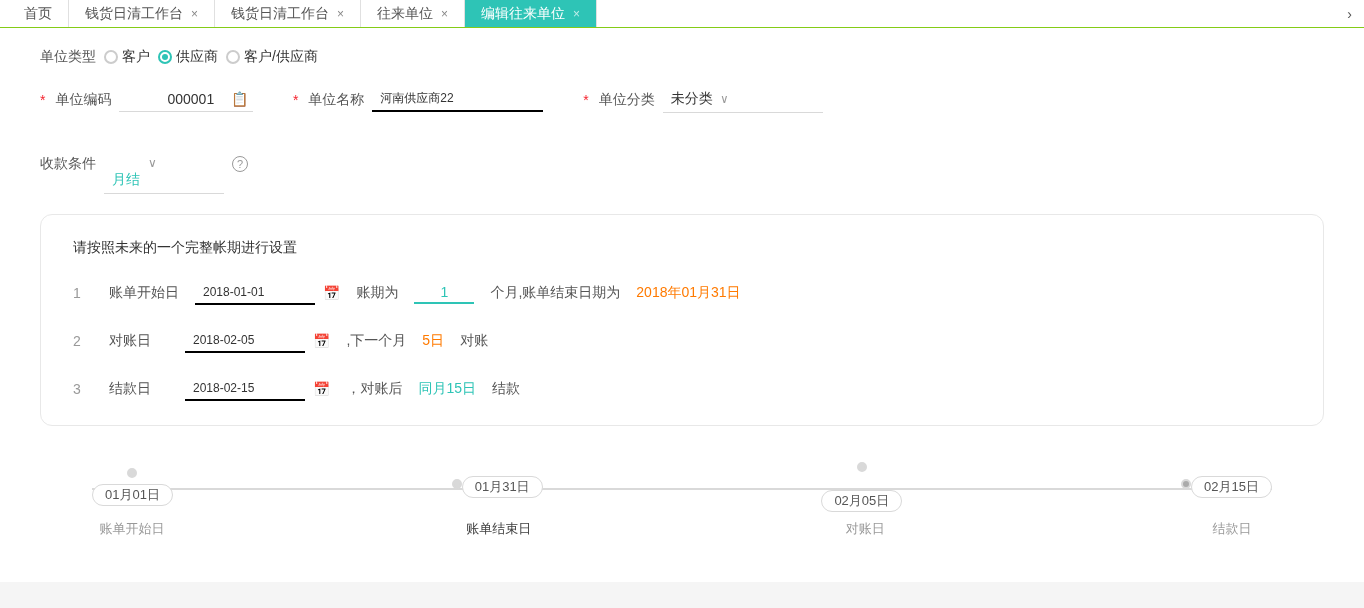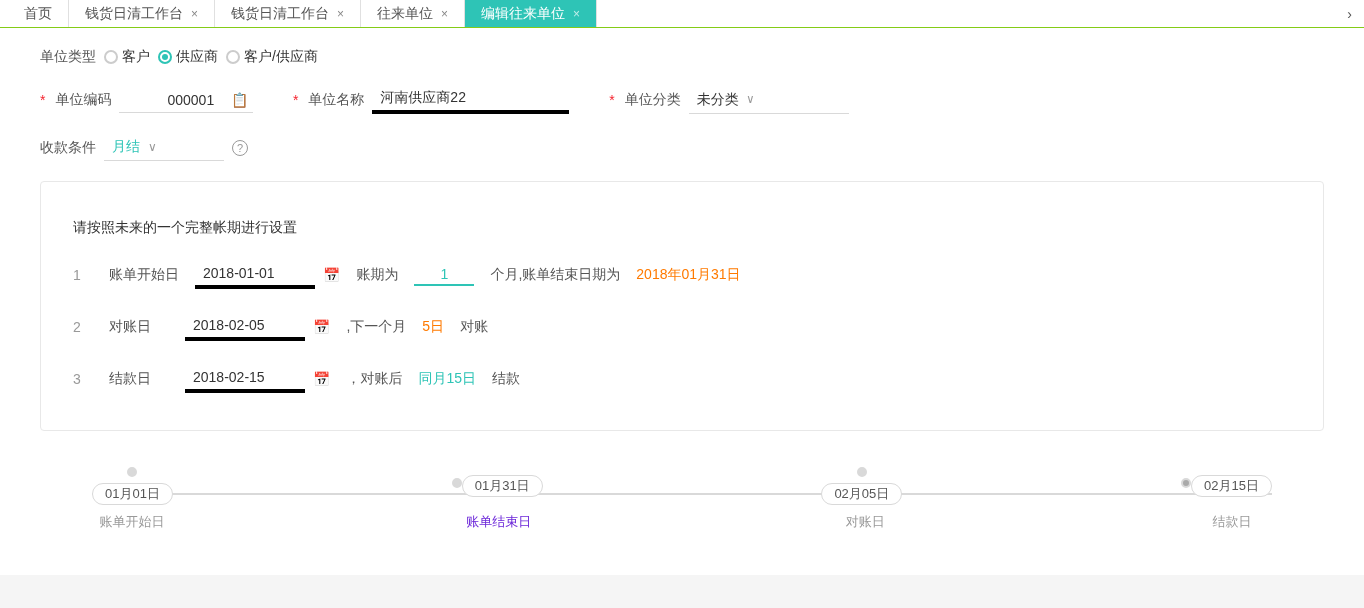--- a/index.html
+++ b/index.html
@@ -94,23 +94,23 @@
       content: '';
       width: 6px;
       height: 6px;
       border-radius: 50%;
       background: #2ec4b6;
     }
 
     
     .form-input {
       border: none;
-      border-bottom: 4px solid #000000;
+      border-bottom: 2px solid #000000;
       padding: 4px 8px;
-      font-size: 14px;
+      font-size: 12px;
       outline: none;
       color: #333;
       background: transparent;
       min-width: 120px;
     }
     .input-with-icon {
       display: flex;
       align-items: center;
       border-bottom: 1px solid #d9d9d9;
       padding: 4px 4px 4px 8px;
@@ -132,28 +132,28 @@
 
     
     .select-wrapper {
       display: flex;
       align-items: center;
       border-bottom: 1px solid #d9d9d9;
       padding: 4px 8px;
       cursor: pointer;
       min-width: 120px;
     }
-    .select-value { color: #2ec4b6; }
+    .select-value { color: #2ec4b6; margin-top: 34px; }
     .select-arrow { margin-left: 8px; color: #999; font-size: 12px; }
 
     
     .section-box {
       border: 1px solid #e8e8e8;
-      border-radius: 4px;
-      padding: 37px 32px;
+      border-radius: 12px;
+      padding: 24px 32px;
       margin-bottom: 20px;
     }
     .section-title {
       color: #333;
       font-size: 14px;
       margin-bottom: 24px;
     }
 
     
     .config-rows { display: flex; flex-direction: column; gap: 24px; }
@@ -382,34 +382,34 @@
         <div style="display:flex;flex-direction:column;align-items:center;gap:0;">
           <div class="node-dot" style="margin-bottom:6px;"></div>
           <div class="node-tag">01月01日</div>
         </div>
 
         <div style="display:flex;flex-direction:row;align-items:center;gap:0;">
           <div class="node-dot" style="margin-bottom:6px;"></div>
           <div class="node-tag">01月31日</div>
         </div>
 
-        <div style="display:flex;flex-direction:column;align-items:center;gap:0;">
+        <div style="display:flex;flex-direction:column;align-items:center;gap:12px;">
           <div class="node-dot" style="margin-bottom:6px;"></div>
           <div class="node-tag">02月05日</div>
         </div>
 
         <div style="display:flex;flex-direction:row;align-items:center;gap:0;">
           <div class="node-dot node-dot end-dot" style="margin-bottom:6px;"></div>
           <div class="node-tag">02月15日</div>
         </div>
 
       </div>
 
       <div style="display:flex;justify-content:space-between;margin-top:8px;padding:0;">
         <div style="text-align:center;font-size:13px;color:#999;min-width:80px;">账单开始日</div>
-        <div style="text-align:center;font-size:13px;color:#6d28d9;min-width:80px;">账单结束日</div>
+        <div style="text-align:center;font-size:13px;color:#404040;min-width:80px;">账单结束日</div>
         <div style="text-align:center;font-size:13px;color:#999;min-width:80px;">对账日</div>
         <div style="text-align:center;font-size:13px;color:#999;min-width:80px;">结款日</div>
       </div>
     </div>
   </div>
 
 </div>
 
 </body></html>

